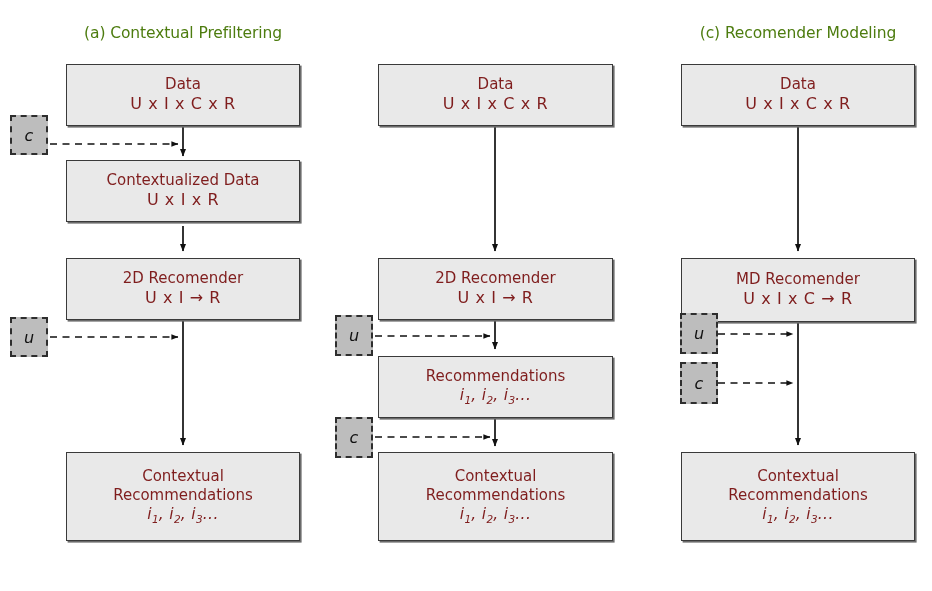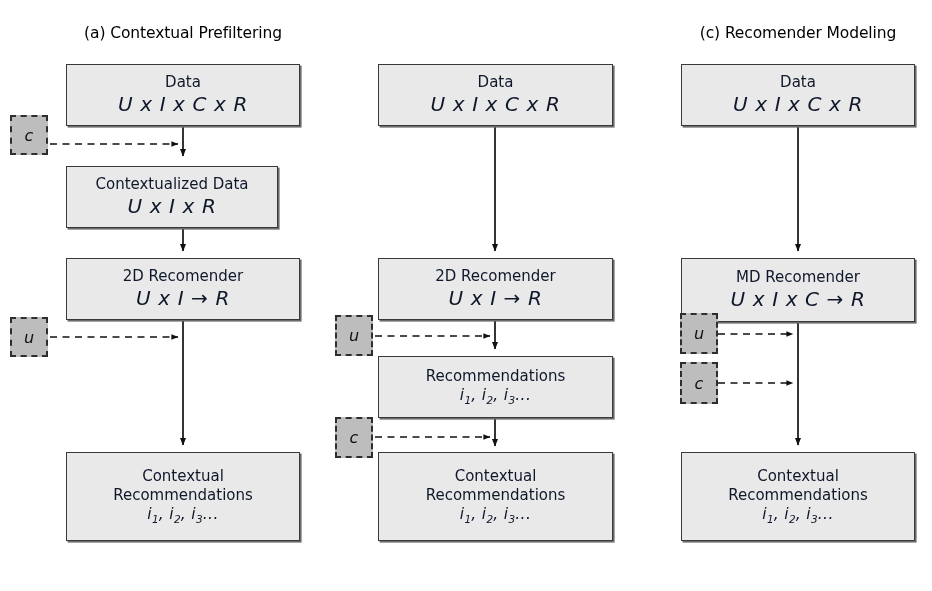--- a/index.html
+++ b/index.html
@@ -11,45 +11,44 @@
   }
   #canvas{position:relative;width:932px;height:591px;overflow:hidden;background:#fff;}
 
   svg.wires{position:absolute;left:0;top:0;width:932px;height:591px;pointer-events:none;}
 
   .panel-title{
     position:absolute;
     text-align:center;
     font-size:15.5px;
     letter-spacing:-0.1px;
-    color:#000000;
+    color:#4d7c0f;
     white-space:nowrap;
   }
 
   .node{
     position:absolute;
     box-sizing:border-box;
     background:#e9e9e9;
     border:1.6px solid #3a3a3a;
     box-shadow:1.6px 1.6px 0 0 #6b6b6b;
     display:flex;
     flex-direction:column;
     align-items:center;
     justify-content:center;
     line-height:1.26;
   }
   .node .ln{
     font-size:15px;
-    color:#0f172a;
+    color:#7f1d1d;
     white-space:nowrap;
     text-align:right;
   }
   .node .ln.formula{
-    font-style:italic;
-    font-size:20px;
+    font-size:16px;
     letter-spacing:0.6px;
   }
   .node .ln.items{
     font-style:italic;
     font-size:15.5px;
     letter-spacing:0.4px;
   }
   .node .ln.items sub{
     font-style:italic;
     font-size:10.5px;
@@ -134,21 +133,21 @@
 
   <div class="node" style="left:66px;top:64px;width:234px;height:62px;">
     <div class="ln">Data</div>
     <div class="ln formula">U x I x C x R</div>
   </div>
 
   <div class="ctx" style="left:10px;top:115px;width:38px;height:40px;">
     <span>c</span>
   </div>
 
-  <div class="node" style="left:66px;top:166px;width:212px;height:62px;">
+  <div class="node" style="left:66px;top:160px;width:234px;height:62px;">
     <div class="ln">Contextualized Data</div>
     <div class="ln formula">U x I x R</div>
   </div>
 
   <div class="node" style="left:66px;top:258px;width:234px;height:62px;">
     <div class="ln">2D Recomender</div>
     <div class="ln formula">U x I → R</div>
   </div>
 
   <div class="ctx" style="left:10px;top:317px;width:38px;height:40px;">

